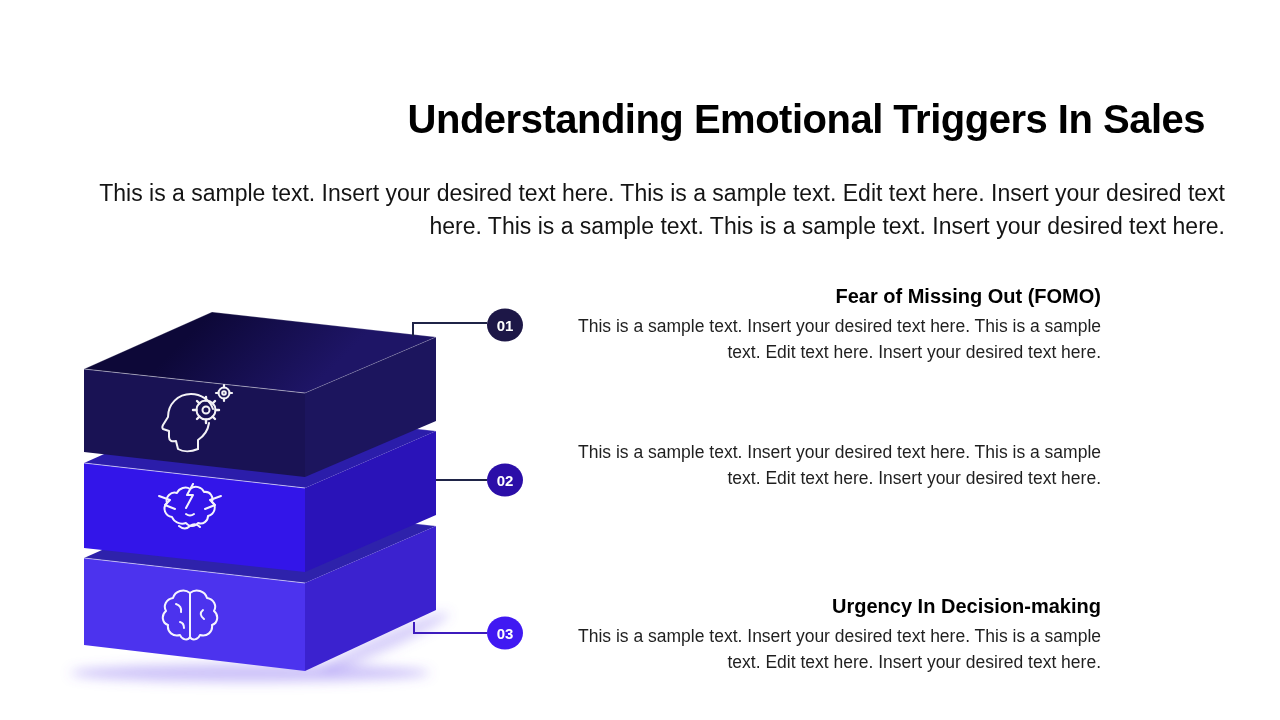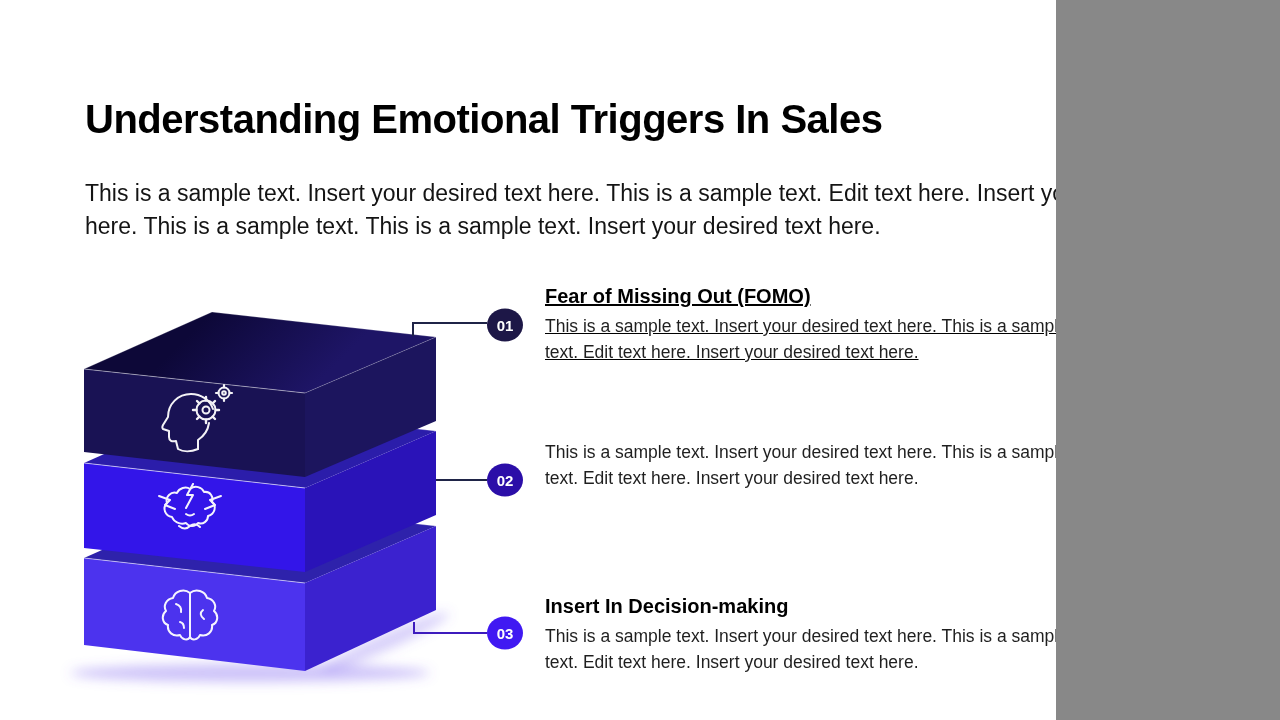--- a/index.html
+++ b/index.html
@@ -1,35 +1,36 @@
 <!DOCTYPE html>
 <html><head>
 <meta charset="utf-8">
 <style>
   html,body{margin:0;padding:0;background:#888;}
   .slide{
     position:relative;
-    width:1056px;height:720px;
+    width:1280px;height:720px;
     background:#ffffff;
     overflow:hidden;
     font-family:"Liberation Sans", sans-serif;
+    text-align:right;
   }
   .title{
     position:absolute;left:85px;top:95px;margin:0;
     width:1120px;
     font-size:40px;font-weight:800;letter-spacing:-0.5px;
     color:#000000;line-height:1.2;
   }
   .intro{
     position:absolute;left:85px;top:177px;margin:0;
     width:1140px;
     font-size:23px;line-height:33px;color:#141414;font-weight:400;
   }
   .item{position:absolute;left:545px;width:556px;}
-  .item-1{top:283px;text-decoration:underline;}
+  .item-1{top:283px;}
   .item-2{top:440px;}
   .item-3{top:593px;}
   .item h3{
     margin:0 0 5px 0;font-size:20px;font-weight:700;color:#000000;line-height:26px;
   }
   .item p{
     margin:0;font-size:17.5px;line-height:25.5px;color:#1f1f1f;
   }
   svg.figure{position:absolute;left:0;top:0;}
   .badge-num{font-family:"Liberation Sans", sans-serif;font-size:15px;font-weight:600;fill:#ffffff;}
@@ -145,17 +146,17 @@
   <div class="item item-1">
     <h3>Fear of Missing Out (FOMO)</h3>
     <p>This is a sample text. Insert your desired text here. This is a sample text. Edit text here. Insert your desired text here.</p>
   </div>
 
   <div class="item item-2">
     <p>This is a sample text. Insert your desired text here. This is a sample text. Edit text here. Insert your desired text here.</p>
   </div>
 
   <div class="item item-3">
-    <h3>Insert In Decision-making</h3>
+    <h3>Urgency In Decision-making</h3>
     <p>This is a sample text. Insert your desired text here. This is a sample text. Edit text here. Insert your desired text here.</p>
   </div>
 
 </div>
 
 </body></html>

